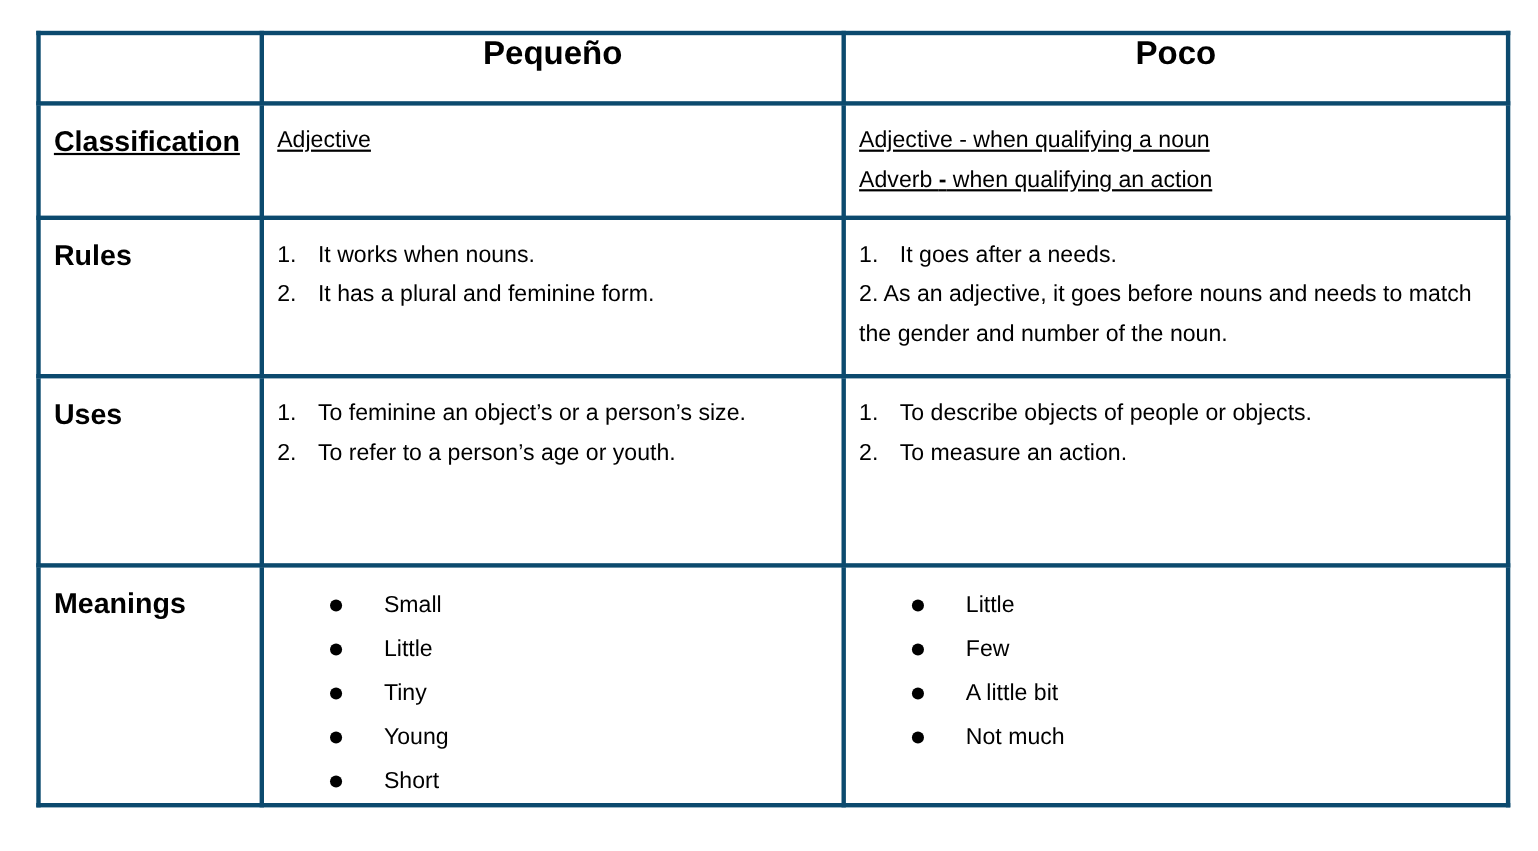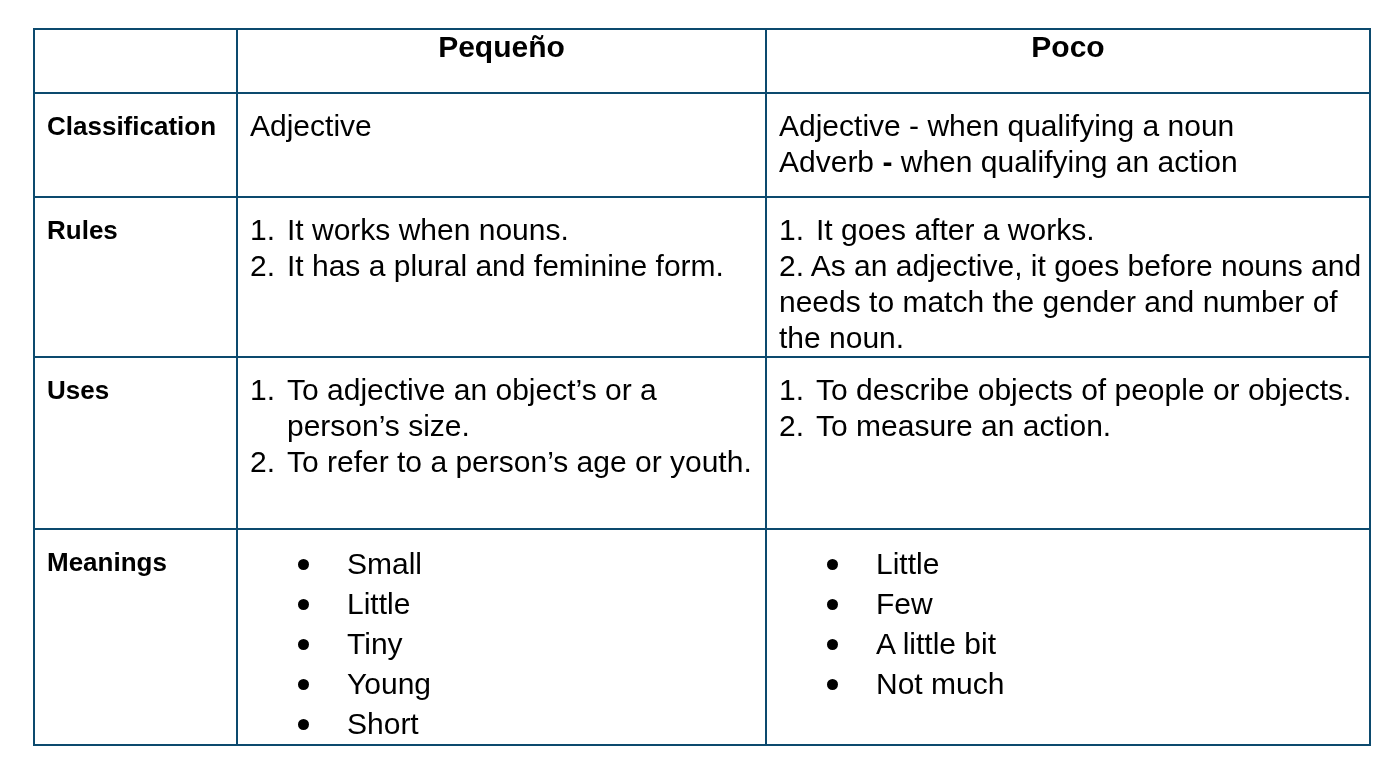--- a/index.html
+++ b/index.html
@@ -12,49 +12,49 @@
     color: #000000;
   }
   table.cmp {
     border-collapse: collapse;
     table-layout: fixed;
     width: 1336px;
     margin: 28px 0 0 33px;
     background: #ffffff;
   }
   table.cmp td {
-    border: 2px solid #0c4a6e;
+    border: 4px solid #0c4a6e;
     vertical-align: top;
     background: #ffffff;
   }
   col.c1 { width: 203px; }
   col.c2 { width: 529px; }
   col.c3 { width: 604px; }
 
   tr.r-header   { height: 64px;  }
-  tr.r-class    { height: 104px; }
+  tr.r-class    { height: 104px; text-decoration: underline; }
   tr.r-rules    { height: 144px; }
   tr.r-uses     { height: 172px; }
   tr.r-meanings { height: 182px; }
 
   td.hcell {
     font-weight: 700;
     font-size: 30px;
     text-align: center;
     vertical-align: middle;
     padding: 0;
   }
   td.label {
     font-weight: 700;
     font-size: 26px;
     padding: 14px 10px 0 12px;
     line-height: 36px;
   }
   td.cell {
-    font-size: 30px;
+    font-size: 21px;
     line-height: 36px;
     padding: 14px 8px 0 12px;
   }
   td.cell.poco { padding-right: 4px; }
 
   .line { line-height: 36px; }
 
   .oli { display: flex; align-items: flex-start; }
   .oli .num { flex: 0 0 37px; }
   .oli .otext { flex: 1 1 auto; }
@@ -121,32 +121,32 @@
         <span class="otext"><span>It works when </span><span class="it">nouns</span><span>.</span></span>
       </div>
       <div class="oli">
         <span class="num">2.</span>
         <span class="otext"><span>It has a plural and feminine form.</span></span>
       </div>
     </td>
     <td class="cell poco">
       <div class="oli">
         <span class="num">1.</span>
-        <span class="otext"><span>It goes </span><span class="it">after</span><span> a works.</span></span>
+        <span class="otext"><span>It goes </span><span class="it">after</span><span> a needs.</span></span>
       </div>
       <div class="para"><span>2. As an adjective, it goes </span><span class="it">before</span><span> nouns and needs to match the gender and number of the noun.</span></div>
     </td>
   </tr>
 
   <tr class="r-uses">
     <td class="label">Uses</td>
     <td class="cell">
       <div class="oli">
         <span class="num">1.</span>
-        <span class="otext"><span>To adjective an object’s or a person’s </span><span class="it">size</span><span>.</span></span>
+        <span class="otext"><span>To feminine an object’s or a person’s </span><span class="it">size</span><span>.</span></span>
       </div>
       <div class="oli">
         <span class="num">2.</span>
         <span class="otext"><span>To refer to a person’s age or youth.</span></span>
       </div>
     </td>
     <td class="cell poco">
       <div class="oli">
         <span class="num">1.</span>
         <span class="otext"><span>To describe </span><span class="it">objects</span><span> of people or objects.</span></span>

